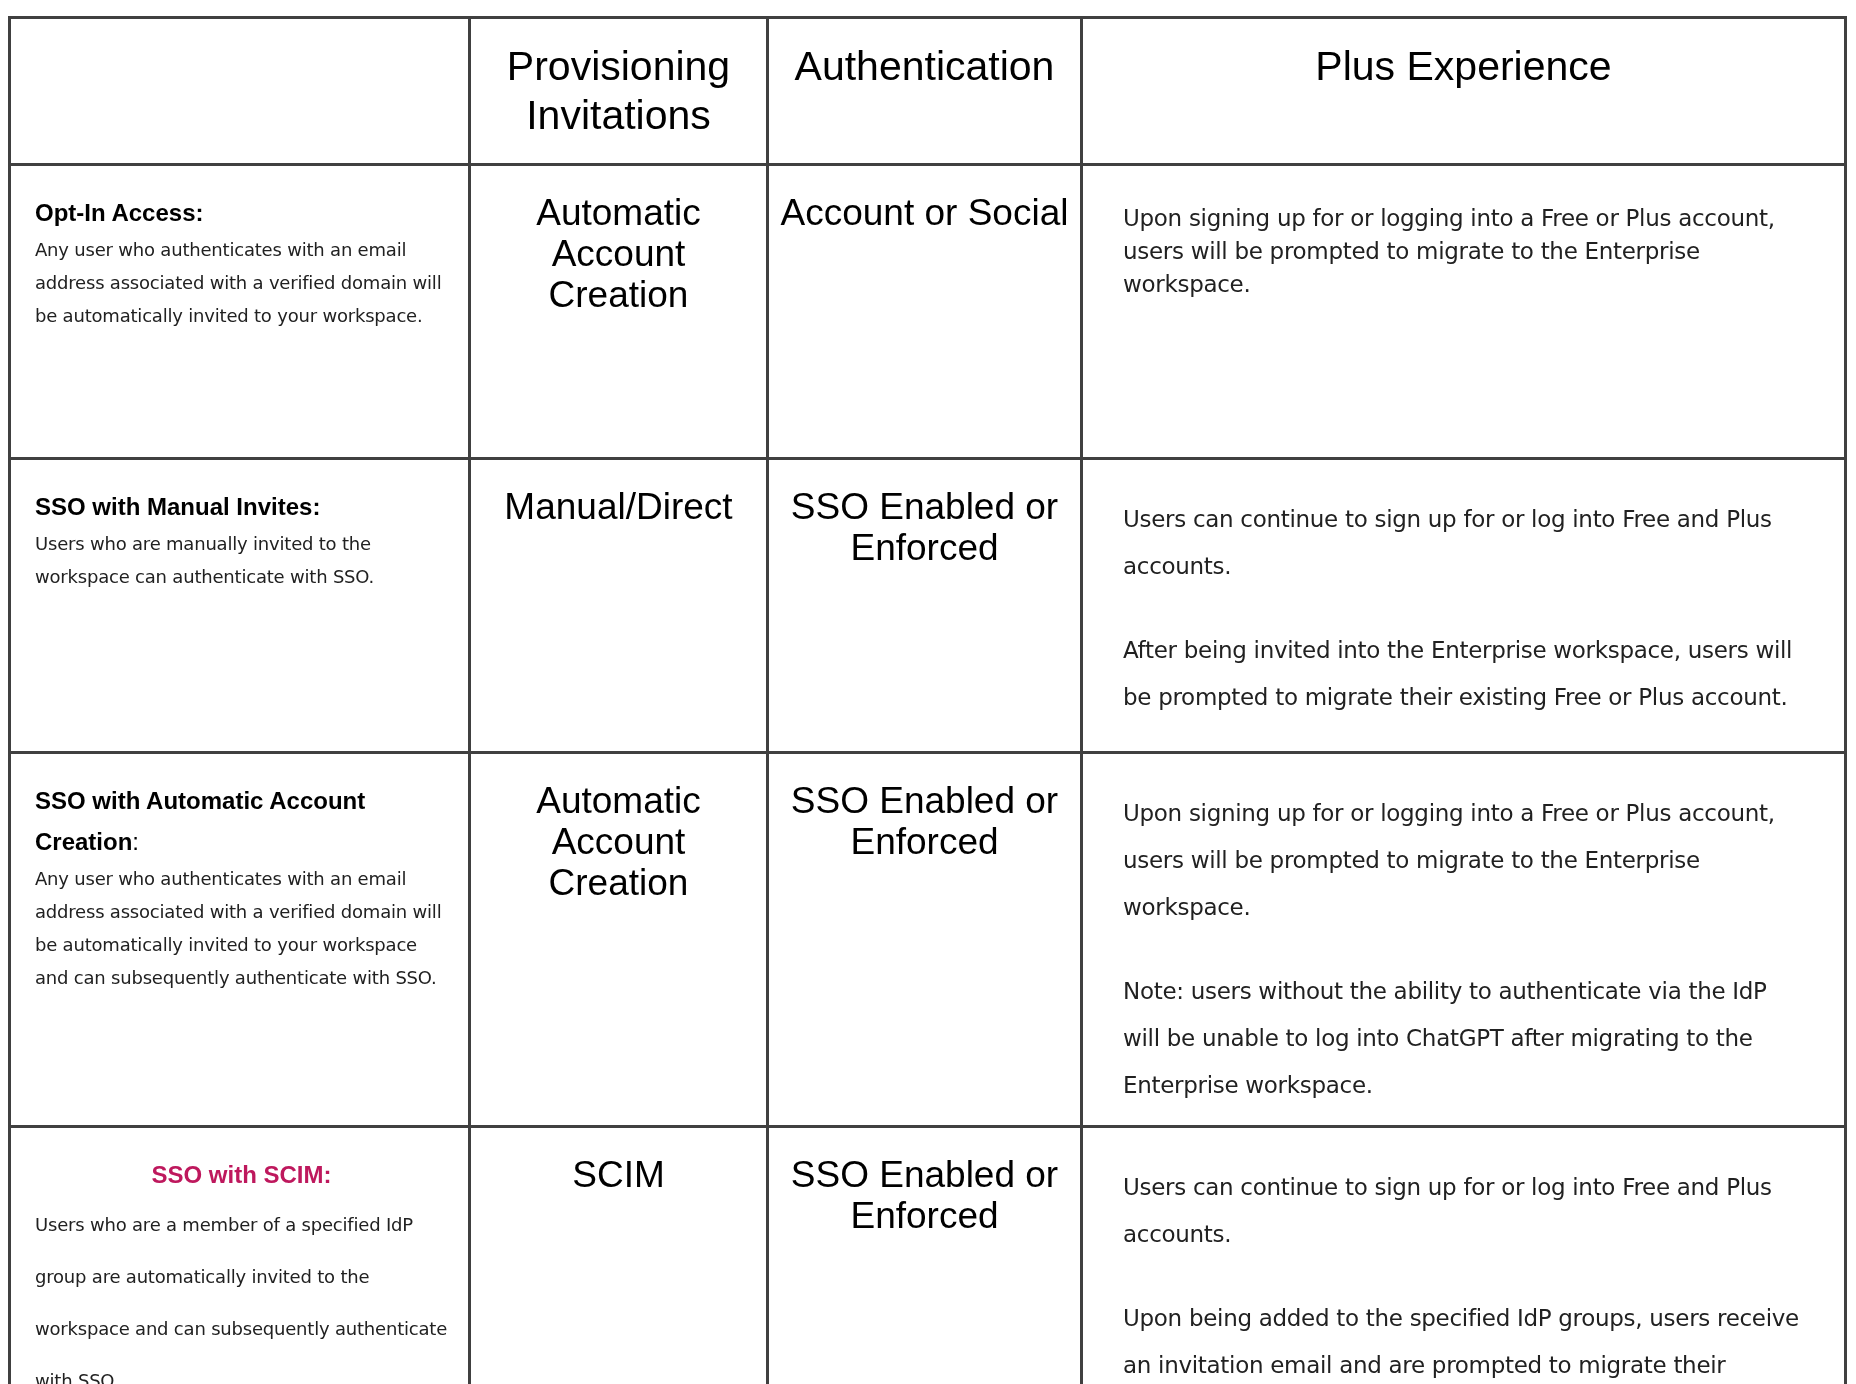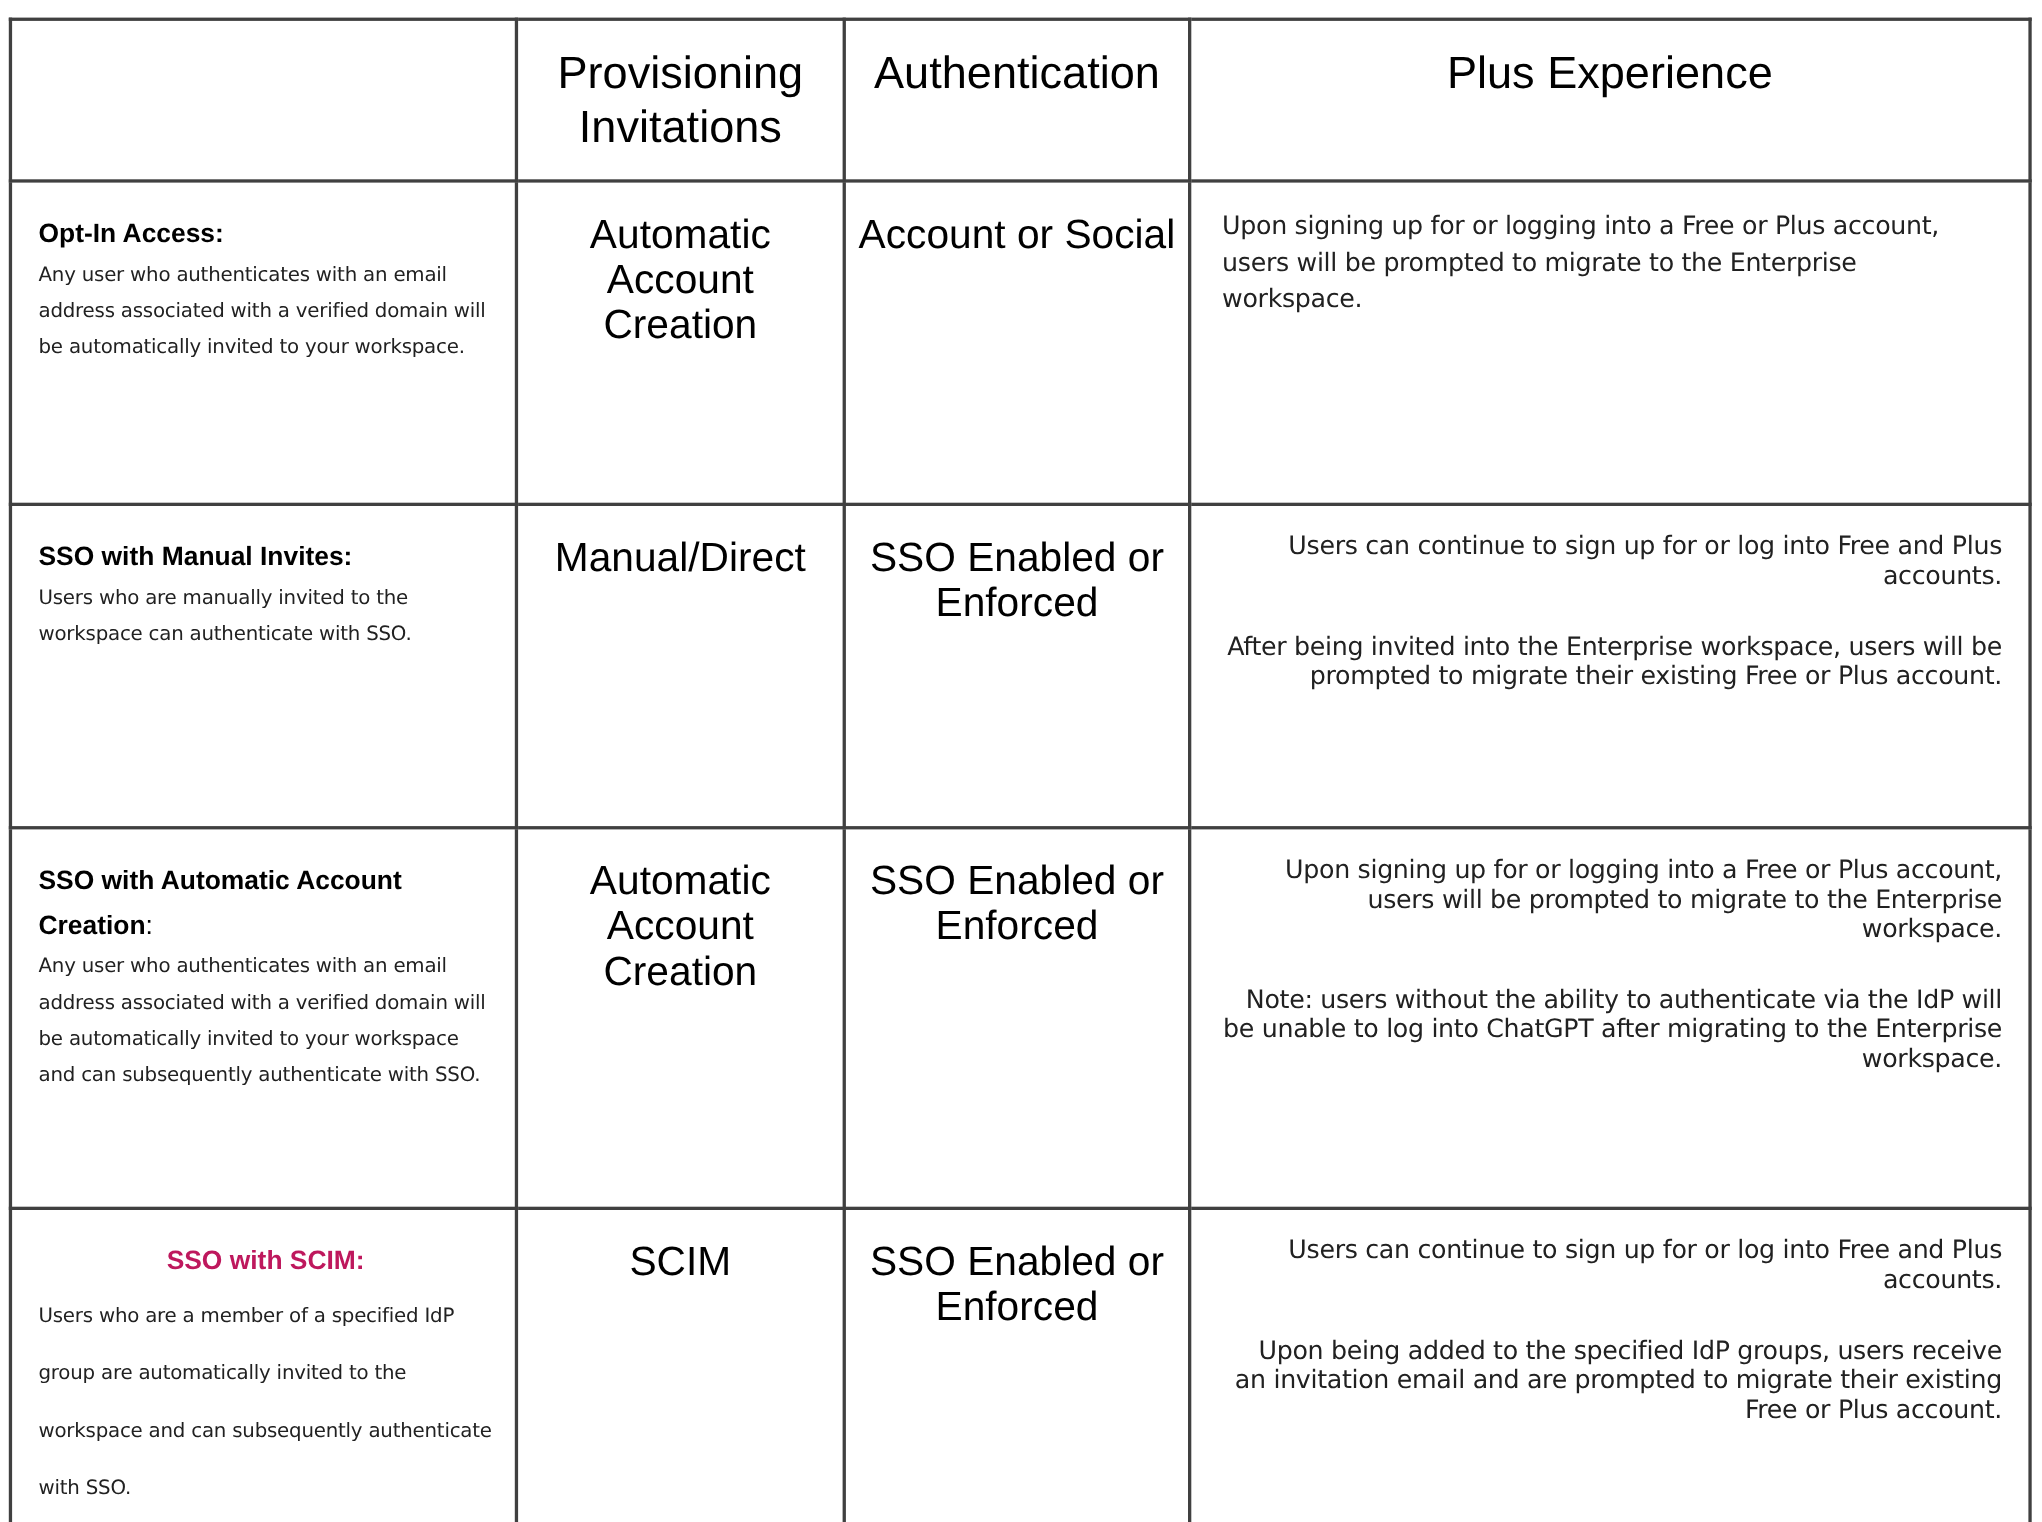--- a/index.html
+++ b/index.html
@@ -81,24 +81,24 @@
     }
 
     .uxcell {
       padding: 20px 20px 0 24px !important;
       font-family: "DejaVu Sans", sans-serif;
       font-size: 23px;
       color: #212121;
       letter-spacing: -0.3px;
     }
     .uxcell p {
-      margin: 4px;
+      margin: 16px;
     }
     .uxcell.tight p { line-height: 33px; }
-    .uxcell.loose p { line-height: 27px; text-align: right; }
+    .uxcell.loose p { line-height: 47px; }
     .uxcell p + p { margin-top: 37px; }
   </style>
 </head>
 <body>
 
 <table class="grid">
   <colgroup>
     <col class="c1">
       <col class="c2">
       <col class="c3">

